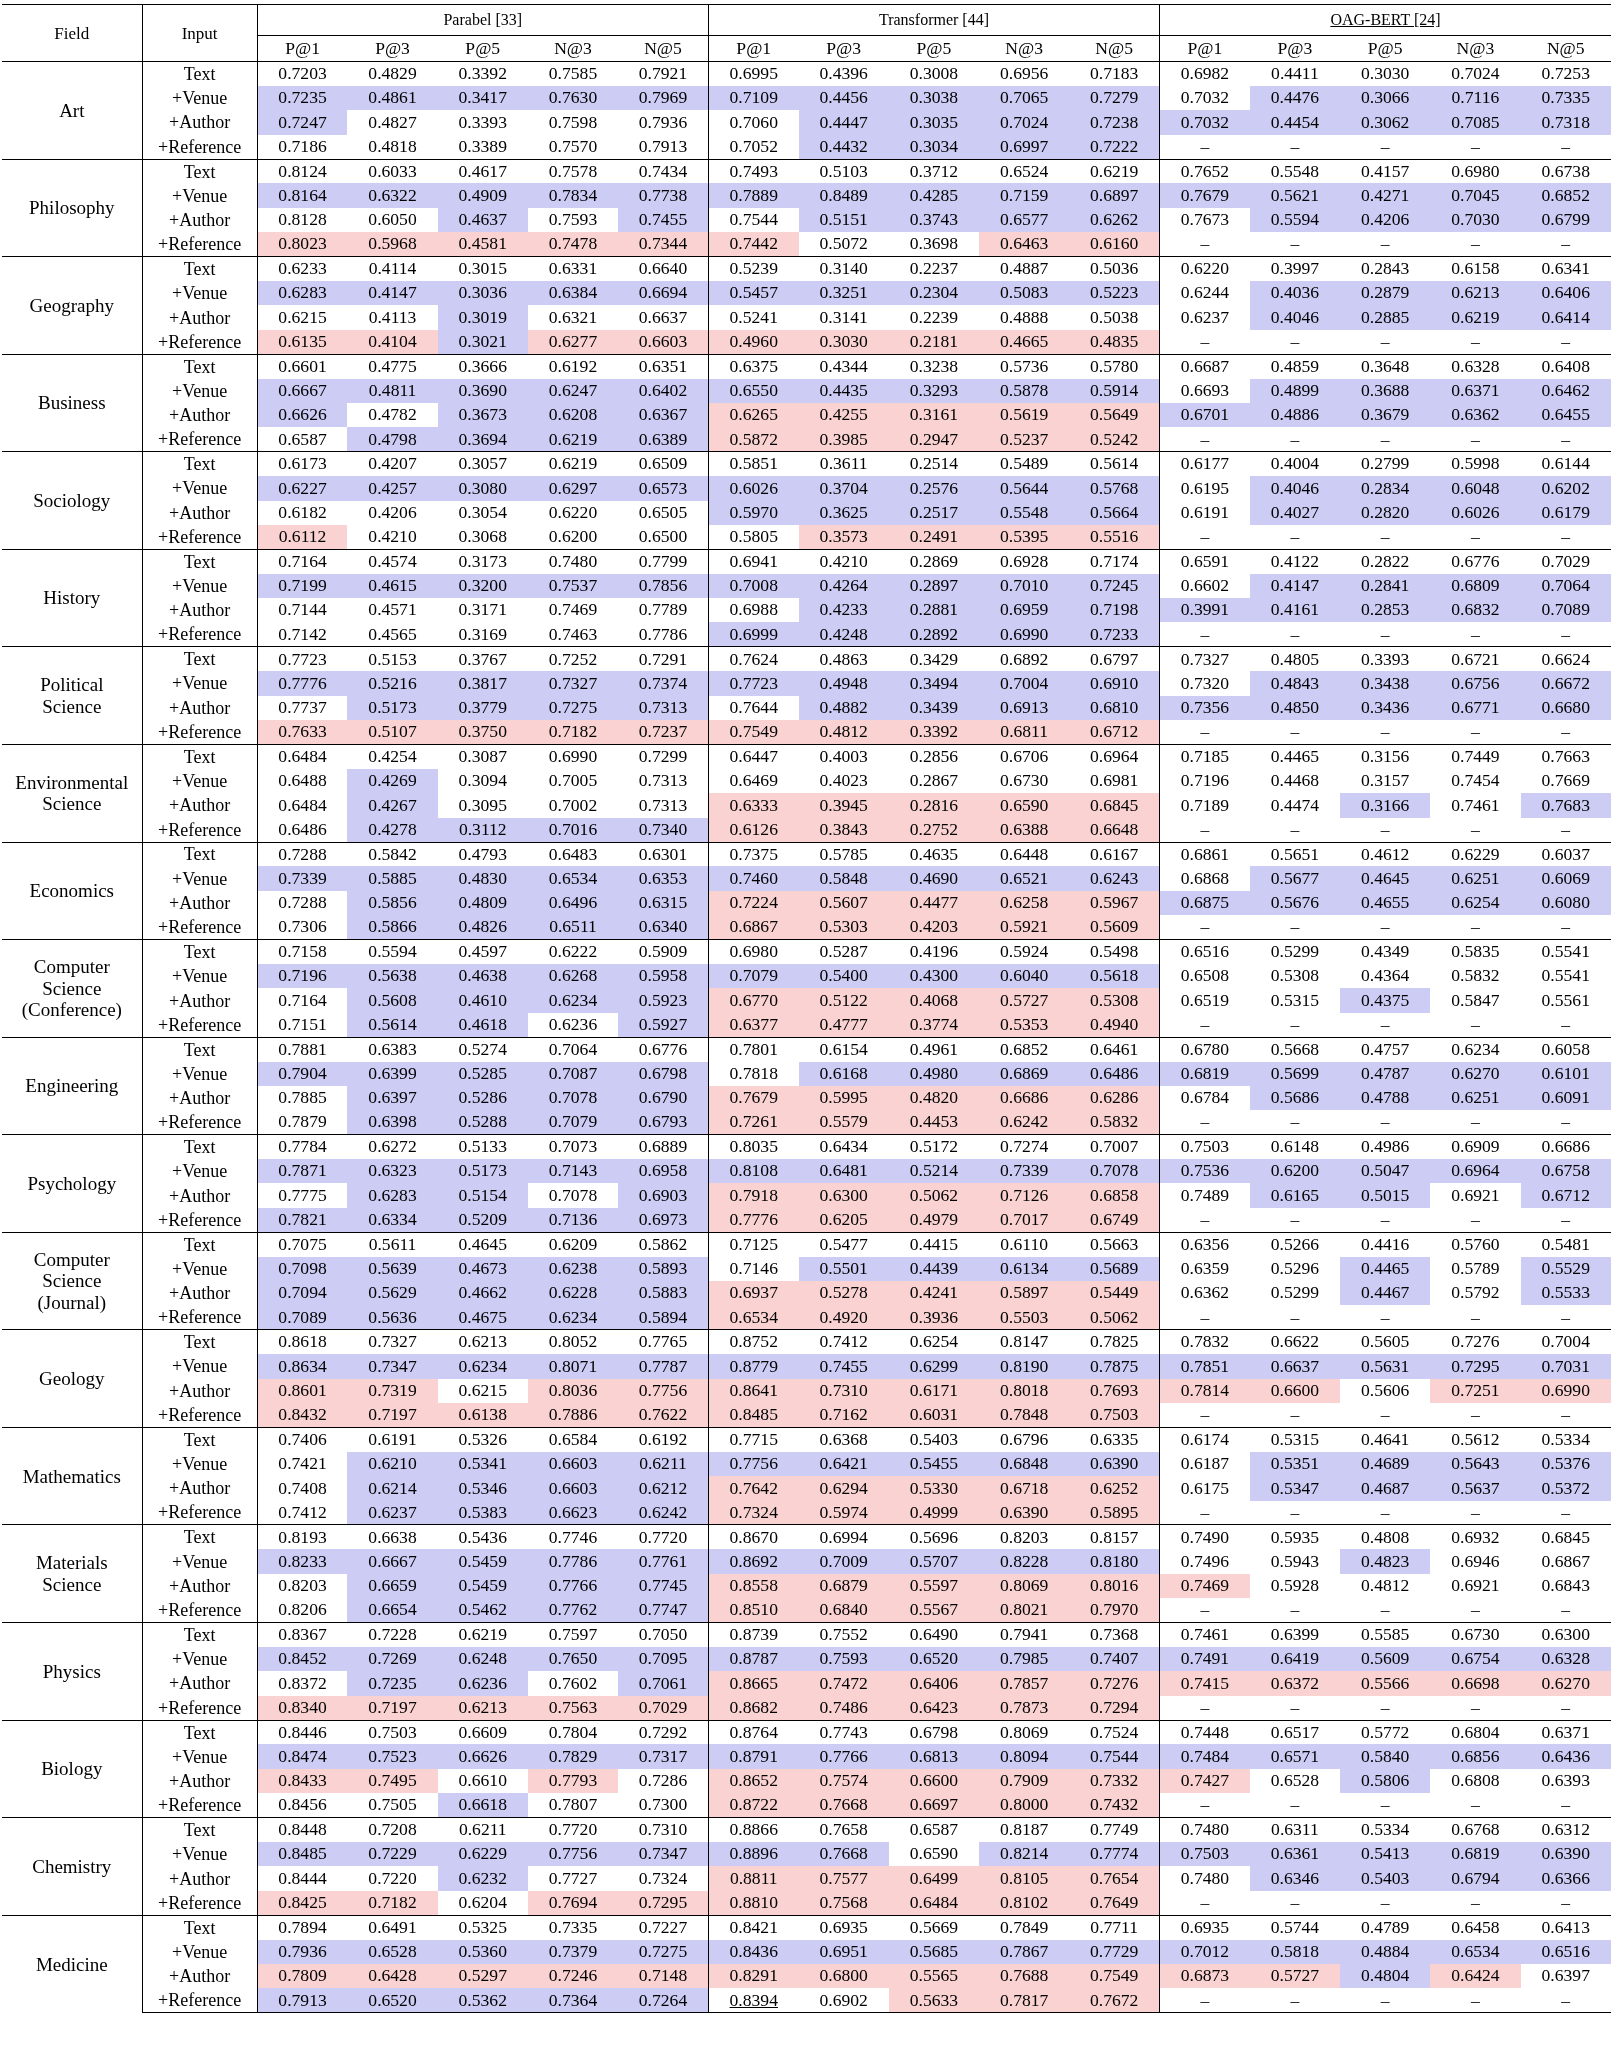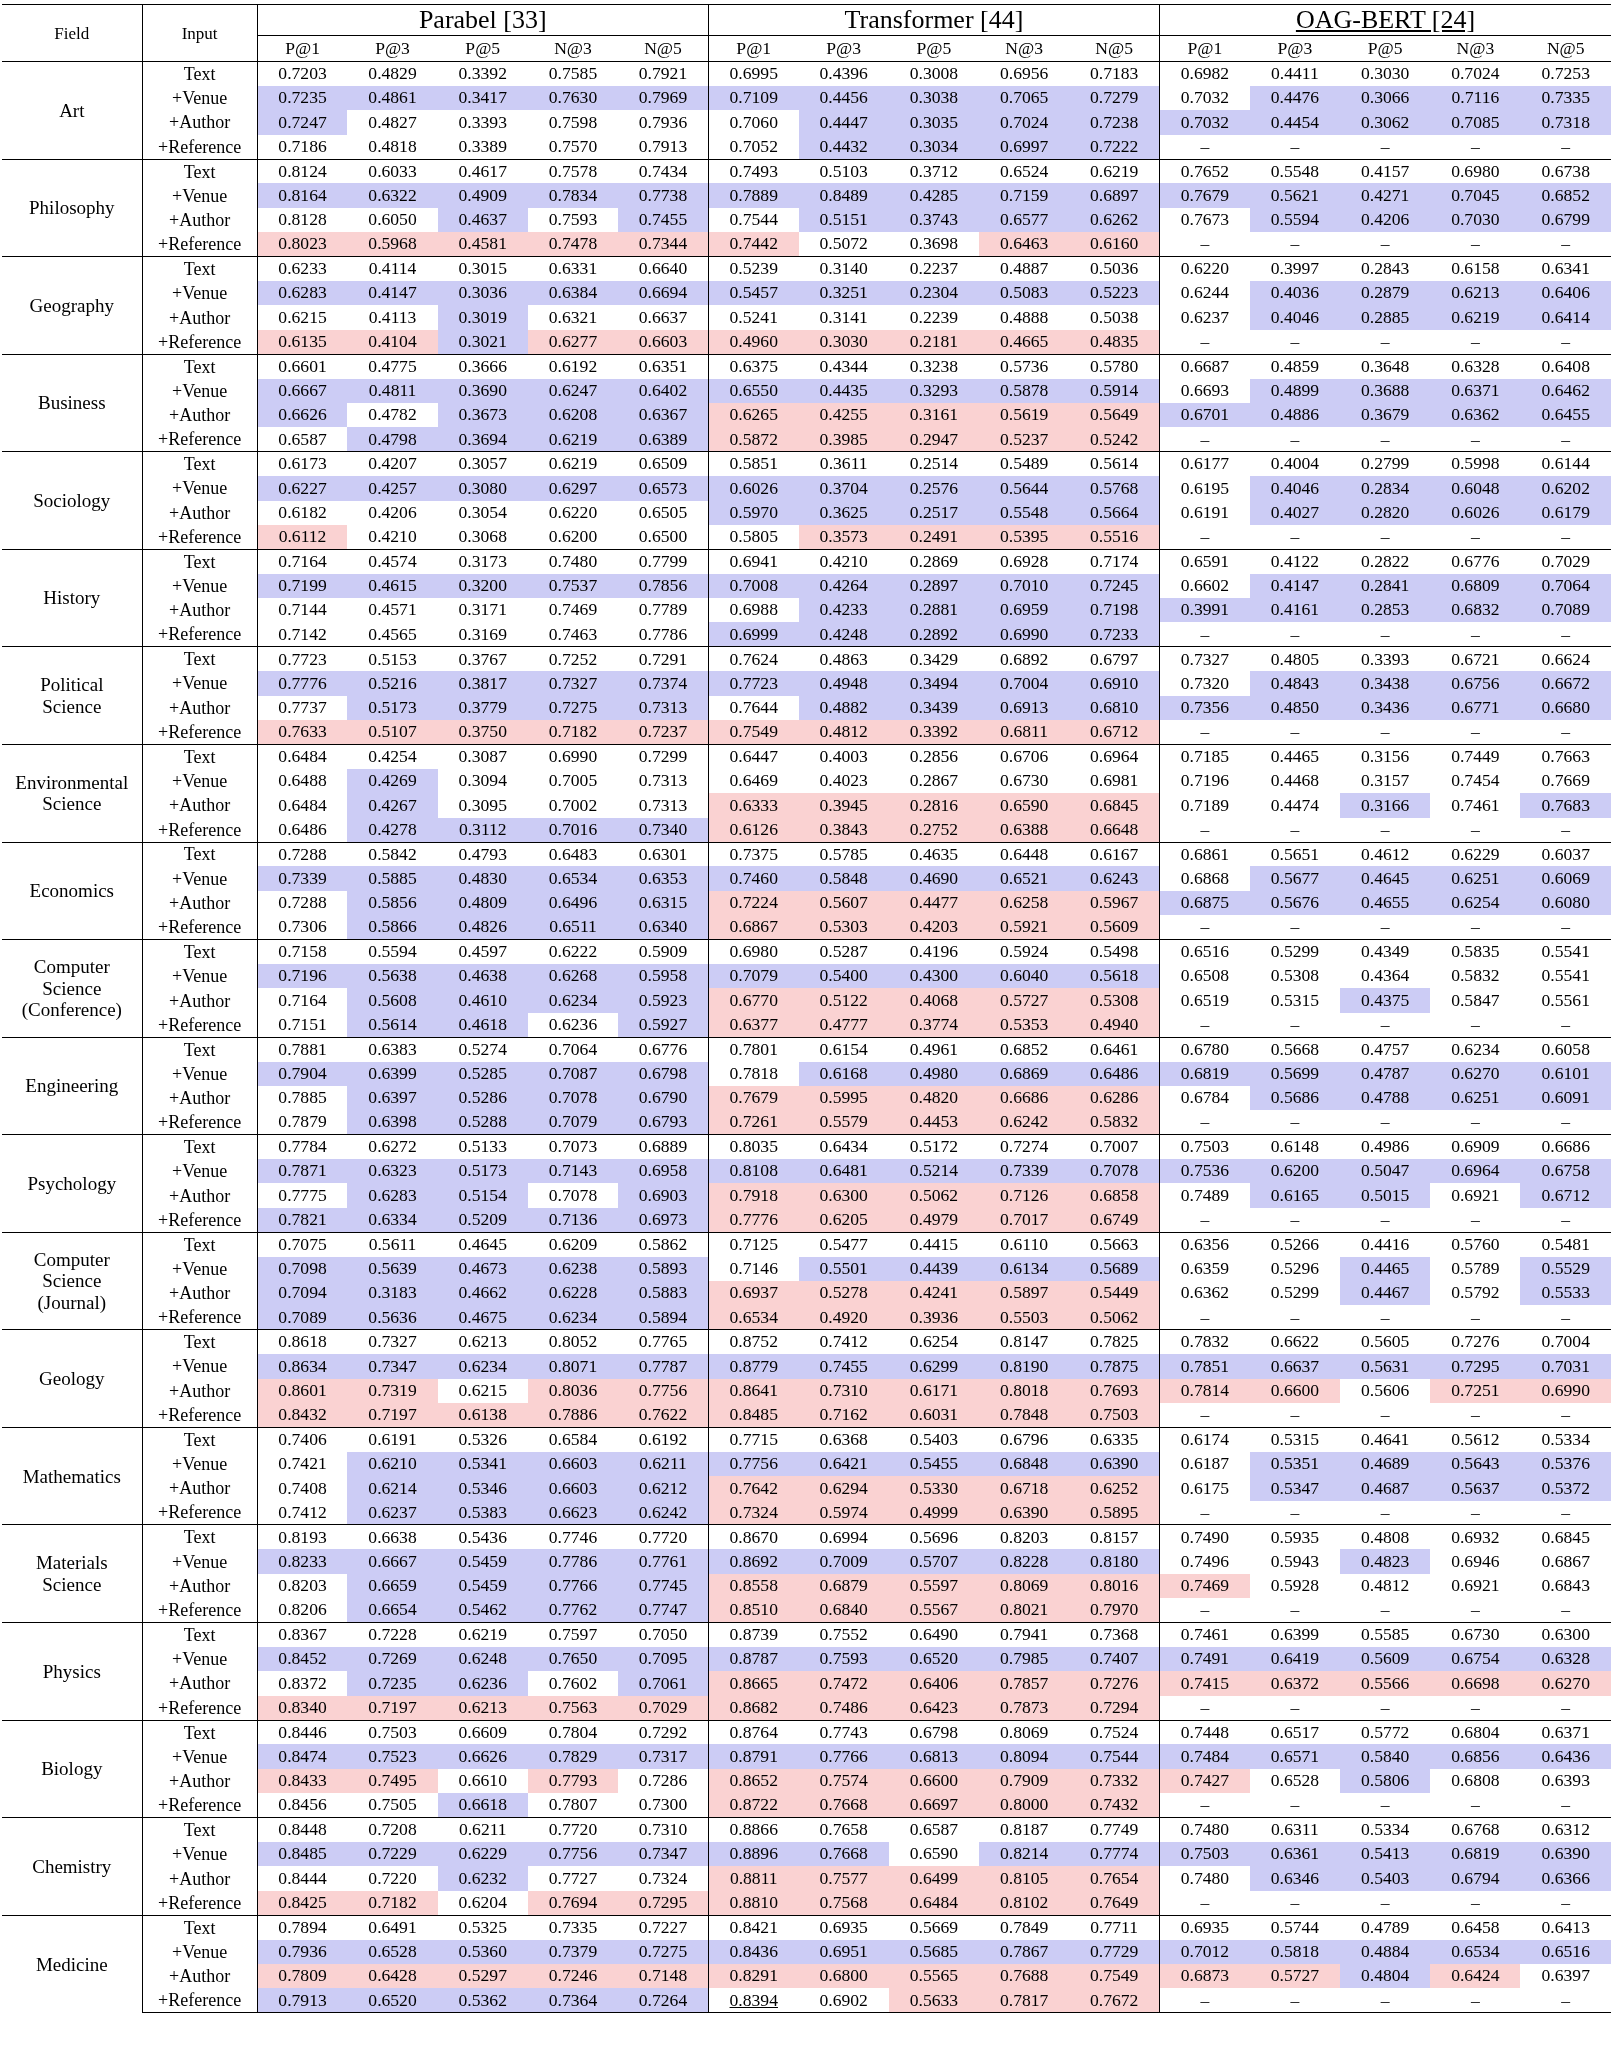--- a/index.html
+++ b/index.html
@@ -40,21 +40,21 @@
 
   
   thead th {
     font-family: "Liberation Serif", "DejaVu Serif", serif;
     font-weight: bold;
     font-size: 18.6px;
   }
   th.hdr-field, th.hdr-input {
     font-size: 17px;
   }
-  th.hdr-group { font-size: 26px; }
+  th.hdr-group { font-size: 16px; }
   th.hdr-metric { font-size: 17.6px; letter-spacing: 0px; }
 
   .h-row1 { height: 31px; }
   .h-row2 { height: 26px; margin-top: 32px; }
 
   
   td.field {
     font-size: 19px;
     line-height: 1.12;
   }
@@ -1036,21 +1036,21 @@
           <td class="num hl-blue vr">0.5689</td>
           <td class="num hl-none">0.6359</td>
           <td class="num hl-none">0.5296</td>
           <td class="num hl-blue">0.4465</td>
           <td class="num hl-none">0.5789</td>
           <td class="num hl-blue">0.5529</td>
         </tr>
         <tr class="datarow">
           <td class="input vr">+Author</td>
           <td class="num hl-blue">0.7094</td>
-          <td class="num hl-blue">0.3183</td>
+          <td class="num hl-blue">0.5629</td>
           <td class="num hl-blue">0.4662</td>
           <td class="num hl-blue">0.6228</td>
           <td class="num hl-blue vr">0.5883</td>
           <td class="num hl-red">0.6937</td>
           <td class="num hl-red">0.5278</td>
           <td class="num hl-red">0.4241</td>
           <td class="num hl-red">0.5897</td>
           <td class="num hl-red vr">0.5449</td>
           <td class="num hl-none">0.6362</td>
           <td class="num hl-none">0.5299</td>

